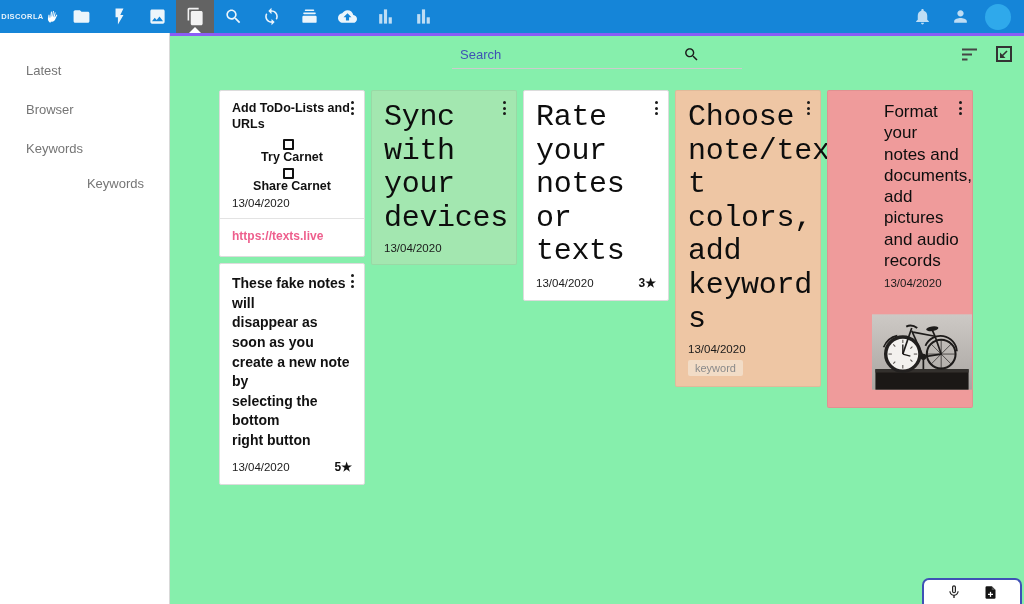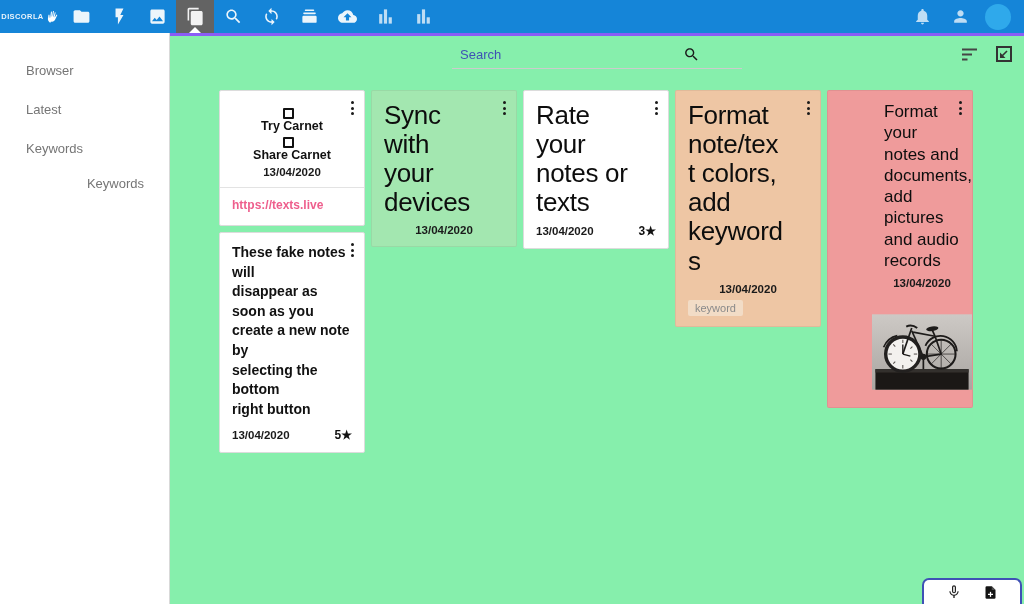--- a/index.html
+++ b/index.html
@@ -46,29 +46,29 @@
   .note.tan   { background:#eec6a4; border:1px solid rgba(0,0,0,.06); }
   .note.pink  { background:#ef9b9b; border:1px solid rgba(0,0,0,.06); }
 
   .kebab { position:absolute; top:10px; right:8px; width:8px; cursor:pointer; padding:0 2px; }
   .kebab i { display:block; width:3px; height:3px; border-radius:50%; background:#1a1a1a; margin:0 auto 2.5px; }
 
   .pad { padding:10px 12px; }
   .n-title-sm { font-size:12.5px; font-weight:bold; color:#111; width:120px; line-height:1.25; }
   .todo-row { margin-top:7px; display:flex; align-items:center; font-size:12.5px; font-weight:bold; color:#111;flex-direction:column; }
   .cb { width:11px; height:11px; border:2px solid #111; margin-right:8px; flex:none; border-radius:1px; }
-  .date { font-size:11.5px; font-weight:bold; color:#1a1a1a;text-align:center; }
+  .date { font-size:11.5px; font-weight:normal; color:#1a1a1a; }
   .mt4 { margin-top:4px; }
   .divider { border-top:1px solid #e3e3e3; margin:9px -12px 0; }
   .link { display:block; padding:10px 0 3px; font-size:12px; font-weight:bold; color:#ee5f8d; text-decoration:none; }
   .n-body { font-size:14px; font-weight:bold; color:#111; line-height:1.4; white-space:pre-line; width:122px; }
   .n-foot { display:flex; justify-content:space-between; align-items:center; margin-top:9px; }
   .rating { font-size:12px; font-weight:bold; color:#111; }
 
-  .n-title-lg { font-size:26px; color:#0d0d0d; line-height:1.12; white-space:pre-line; letter-spacing:-.3px; }
+  .n-title-lg { font-size:30px; color:#0d0d0d; line-height:1.12; white-space:pre-line; letter-spacing:-.3px;font-family:Liberation Mono, monospace; }
   .n-title-md { font-size:17px; color:#0d0d0d; line-height:1.25; white-space:pre-line; }
   .chip { display:inline-block; margin-top:5px; background:#f2dcc6; color:#8a8a8a; font-size:11px;
           padding:2px 7px; border-radius:2px; }
   .note-img { display:block; width:100%; height:110px; }
 
   
   .fab-bar { position:absolute; right:2px; bottom:0; width:100px; height:26px; background:#fff;
              border:2px solid #3f51b5; border-bottom:none; border-radius:7px 7px 0 0;
              display:flex; align-items:center; justify-content:space-evenly; }
   .fab-bar svg { cursor:pointer; }
@@ -155,22 +155,22 @@
             <path d="M12 12c2.21 0 4-1.79 4-4s-1.79-4-4-4-4 1.79-4 4 1.79 4 4 4zm0 2c-2.67 0-8 1.34-8 4v2h16v-2c0-2.66-5.33-4-8-4z"></path>
           </svg>
       </div>
       <div class="avatar"></div>
     </div>
   </header>
 
   <div class="content">
 
     <nav class="sidebar">
+      <div class="side-item">Latest</div>
       <div class="side-item">Browser</div>
-      <div class="side-item">Latest</div>
       <div class="side-item">Keywords</div>
       <div class="side-item sub">Keywords</div>
     </nav>
 
     <main class="main">
 
       <div class="search-box">
         <input type="text" placeholder="Search" style="">
         <svg viewBox="0 0 24 24">
           <path d="M15.5 14h-.79l-.28-.27C15.41 12.59 16 11.11 16 9.5 16 5.91 13.09 3 9.5 3S3 5.91 3 9.5 5.91 16 9.5 16c1.61 0 3.09-.59 4.23-1.57l.27.28v.79l5 4.99L20.49 19l-4.99-5zm-6 0C7.01 14 5 11.99 5 9.5S7.01 5 9.5 5 14 7.01 14 9.5 11.99 14 9.5 14z"></path>
@@ -192,20 +192,21 @@
 
       <div class="grid">
 
         <div class="col">
           <article class="note plain pad">
             <span class="kebab">
                 <i></i>
                 <i></i>
                 <i></i>
               </span>
+            <div class="n-title-sm">Add ToDo-Lists and URLs</div>
             <div class="todo-row">
               <span class="cb"></span>
               <span>Try Carnet</span>
             </div>
             <div class="todo-row" style="margin-top:4px">
               <span class="cb"></span>
               <span>Share Carnet</span>
             </div>
             <div class="date mt4">13/04/2020</div>
             <div class="divider"></div>
@@ -263,21 +264,21 @@
           </article>
         </div>
 
         <div class="col">
           <article class="note tan pad">
             <span class="kebab">
                 <i></i>
                 <i></i>
                 <i></i>
               </span>
-            <div class="n-title-lg">Format
+            <div class="n-title-lg">Choose
 note/tex
 t colors,
 add
 keyword
 s</div>
             <div class="date" style="margin-top:7px">13/04/2020</div>
             <span class="chip">keyword</span>
           </article>
         </div>
 

